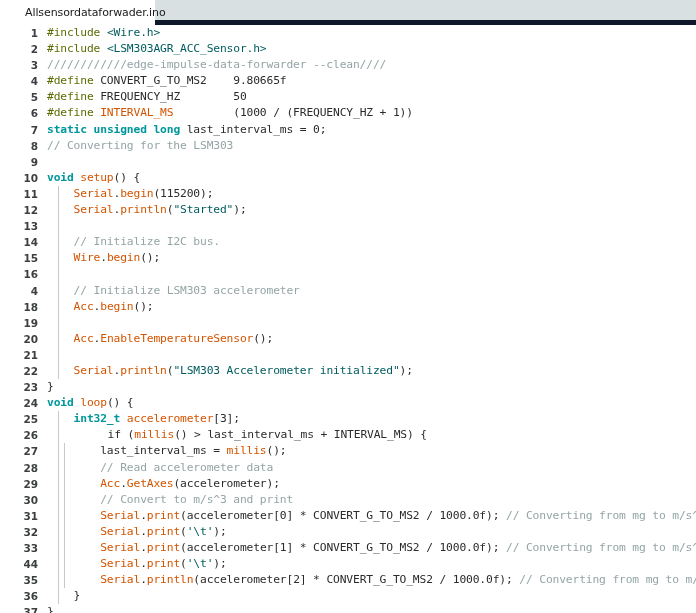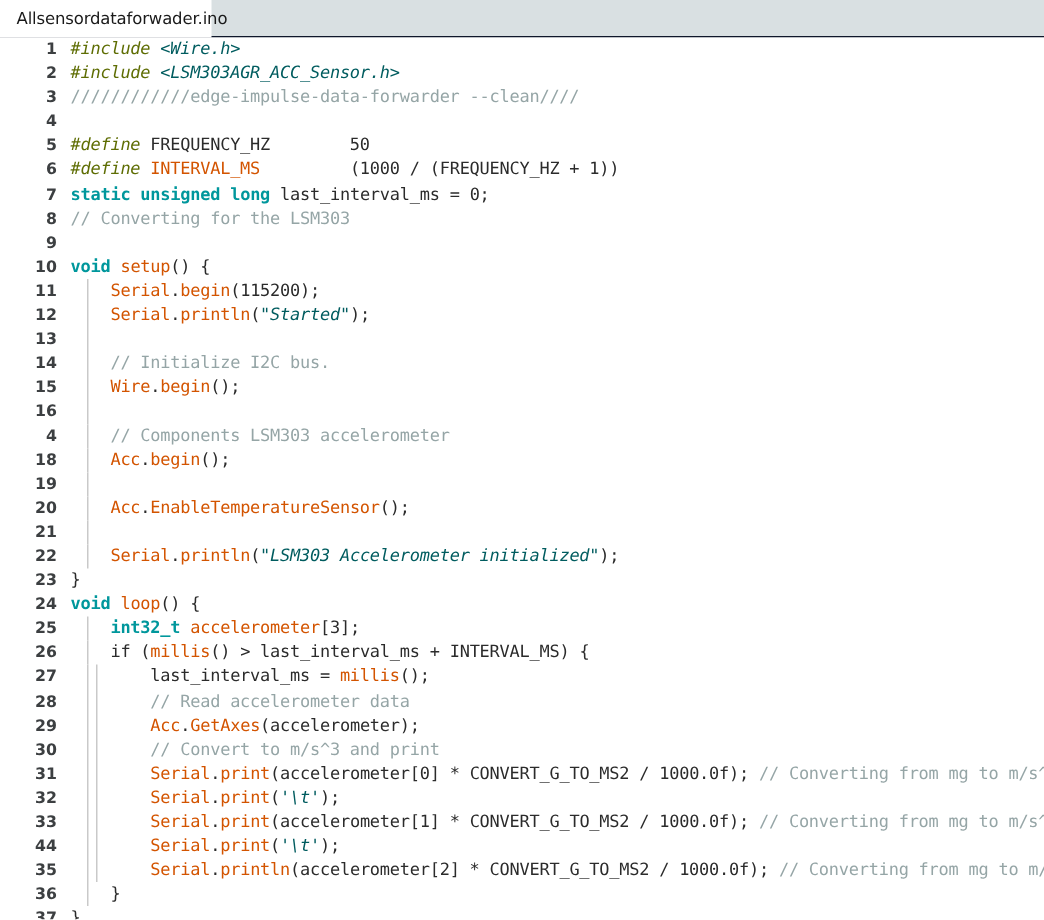--- a/index.html
+++ b/index.html
@@ -12,22 +12,23 @@
     height: 613px;
     font-family: "DejaVu Sans Mono", "Liberation Mono", monospace;
     overflow: hidden;
   }
 
   
   #tabbar {
     position: relative;
     height: 25px;
     background: #d9e0e2;
-    border-bottom: 1px solid #0f172a;
+    border-bottom: 5px solid #0f172a;
     box-sizing: border-box;
+    margin-left: 14px;
   }
   #tab-active {
     position: absolute;
     left: 0;
     top: 0;
     height: 25px;
     width: 141px;
     background: #ffffff;
     display: flex;
     align-items: center;
@@ -85,53 +86,53 @@
     top: 0;
     width: 1px;
     height: 16.1px;
     background: #c9c9c9;
   }
   .g1 { left: 58px; }
   .g2 { left: 64px; }
 
   
   .kw      { color: #00979c; font-weight: bold; }   
-  .pre     { color: #5e6d03; font-style: italic; }
+  .pre     { color: #5e6d03; }
   .fn      { color: #d35400; }                       
   .cmt     { color: #95a5a6; margin-top: 29px; }                       
-  .str     { color: #005c5f; font-style: italic; }
-  .ctl     { color: #2b2b2b; font-weight: normal; }
+  .str     { color: #005c5f; }
+  .ctl     { color: #2b2b2b; font-weight: normal; margin-left: 34px; }
 </style>
 </head>
 <body>
 
 <div id="tabbar">
   <div id="tab-active">
     <span class="tab-label">Allsensordataforwader.ino</span>
   </div>
 </div>
 
 <div id="editor">
     <div class="line"><span class="gutter">1</span><span class="code"><span class="pre">#include</span> <span class="str">&lt;Wire.h&gt;</span></span></div>
     <div class="line"><span class="gutter">2</span><span class="code"><span class="pre">#include</span> <span class="str">&lt;LSM303AGR_ACC_Sensor.h&gt;</span></span></div>
     <div class="line"><span class="gutter">3</span><span class="code"><span class="cmt">////////////edge-impulse-data-forwarder --clean////</span></span></div>
-    <div class="line"><span class="gutter">4</span></div>
+    <div class="line"><span class="gutter">4</span><span class="code"><span class="pre">#define</span> CONVERT_G_TO_MS2    9.80665f</span></div>
     <div class="line"><span class="gutter">5</span><span class="code"><span class="pre">#define</span> FREQUENCY_HZ        50</span></div>
     <div class="line"><span class="gutter">6</span><span class="code"><span class="pre">#define</span> <span class="fn">INTERVAL_MS</span>         (1000 / (FREQUENCY_HZ + 1))</span></div>
     <div class="line"><span class="gutter">7</span><span class="code"><span class="kw">static</span> <span class="kw">unsigned</span> <span class="kw">long</span> last_interval_ms = 0;</span></div>
     <div class="line"><span class="gutter">8</span><span class="code"><span class="cmt">// Converting for the LSM303</span></span></div>
     <div class="line"><span class="gutter">9</span></div>
     <div class="line"><span class="gutter">10</span><span class="code"><span class="kw">void</span> <span class="fn">setup</span>() {</span></div>
     <div class="line"><span class="gutter">11</span><span class="guide g1"></span><span class="code">    <span class="fn">Serial</span>.<span class="fn">begin</span>(115200);</span></div>
     <div class="line"><span class="gutter">12</span><span class="guide g1"></span><span class="code">    <span class="fn">Serial</span>.<span class="fn">println</span>(<span class="str">"Started"</span>);</span></div>
     <div class="line"><span class="gutter">13</span><span class="guide g1"></span><span class="code"></span></div>
     <div class="line"><span class="gutter">14</span><span class="guide g1"></span><span class="code">    <span class="cmt">// Initialize I2C bus.</span></span></div>
     <div class="line"><span class="gutter">15</span><span class="guide g1"></span><span class="code">    <span class="fn">Wire</span>.<span class="fn">begin</span>();</span></div>
     <div class="line"><span class="gutter">16</span><span class="guide g1"></span><span class="code"></span></div>
-    <div class="line"><span class="gutter">4</span><span class="guide g1"></span><span class="code">    <span class="cmt">// Components LSM303 accelerometer</span></span></div>
+    <div class="line"><span class="gutter">4</span><span class="guide g1"></span><span class="code">    <span class="cmt">// Initialize LSM303 accelerometer</span></span></div>
     <div class="line"><span class="gutter">18</span><span class="guide g1"></span><span class="code">    <span class="fn">Acc</span>.<span class="fn">begin</span>();</span></div>
     <div class="line"><span class="gutter">19</span><span class="guide g1"></span></div>
     <div class="line"><span class="gutter">20</span><span class="guide g1"></span><span class="code">    <span class="fn">Acc</span>.<span class="fn">EnableTemperatureSensor</span>();</span></div>
     <div class="line"><span class="gutter">21</span><span class="guide g1"></span><span class="code"></span></div>
     <div class="line"><span class="gutter">22</span><span class="guide g1"></span><span class="code">    <span class="fn">Serial</span>.<span class="fn">println</span>(<span class="str">"LSM303 Accelerometer initialized"</span>);</span></div>
     <div class="line"><span class="gutter">23</span><span class="code">}</span></div>
     <div class="line"><span class="gutter">24</span><span class="code"><span class="kw">void</span> <span class="fn">loop</span>() {</span></div>
     <div class="line"><span class="gutter">25</span><span class="guide g1"></span><span class="code">    <span class="kw">int32_t</span> <span class="fn">accelerometer</span>[3];</span></div>
     <div class="line"><span class="gutter">26</span><span class="guide g1"></span><span class="code">    <span class="ctl">if</span> (<span class="fn">millis</span>() &gt; last_interval_ms + INTERVAL_MS) {</span></div>
     <div class="line"><span class="gutter">27</span><span class="guide g1"></span><span class="guide g2"></span><span class="code">        last_interval_ms = <span class="fn">millis</span>();</span></div>

